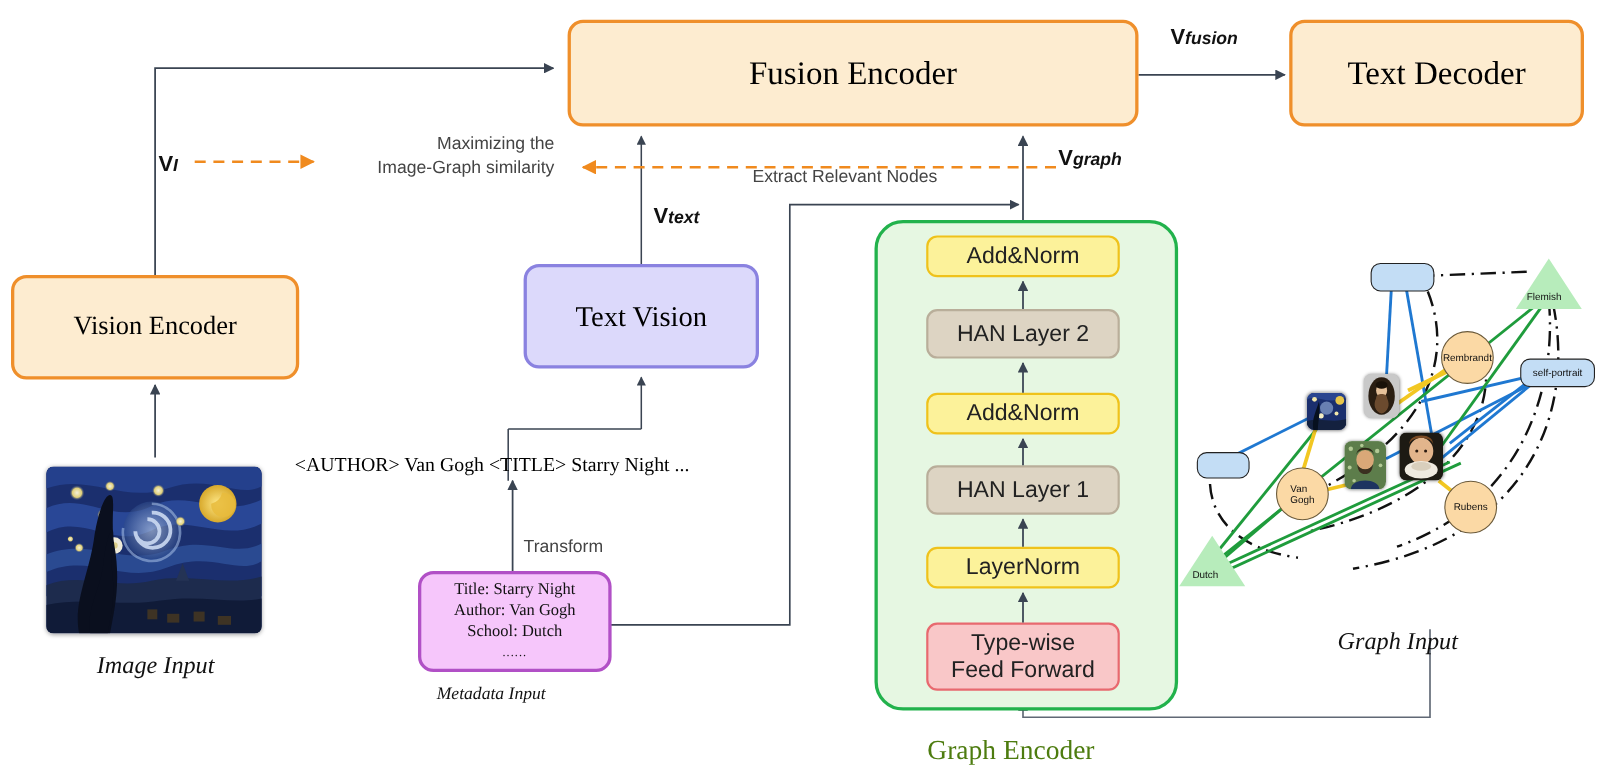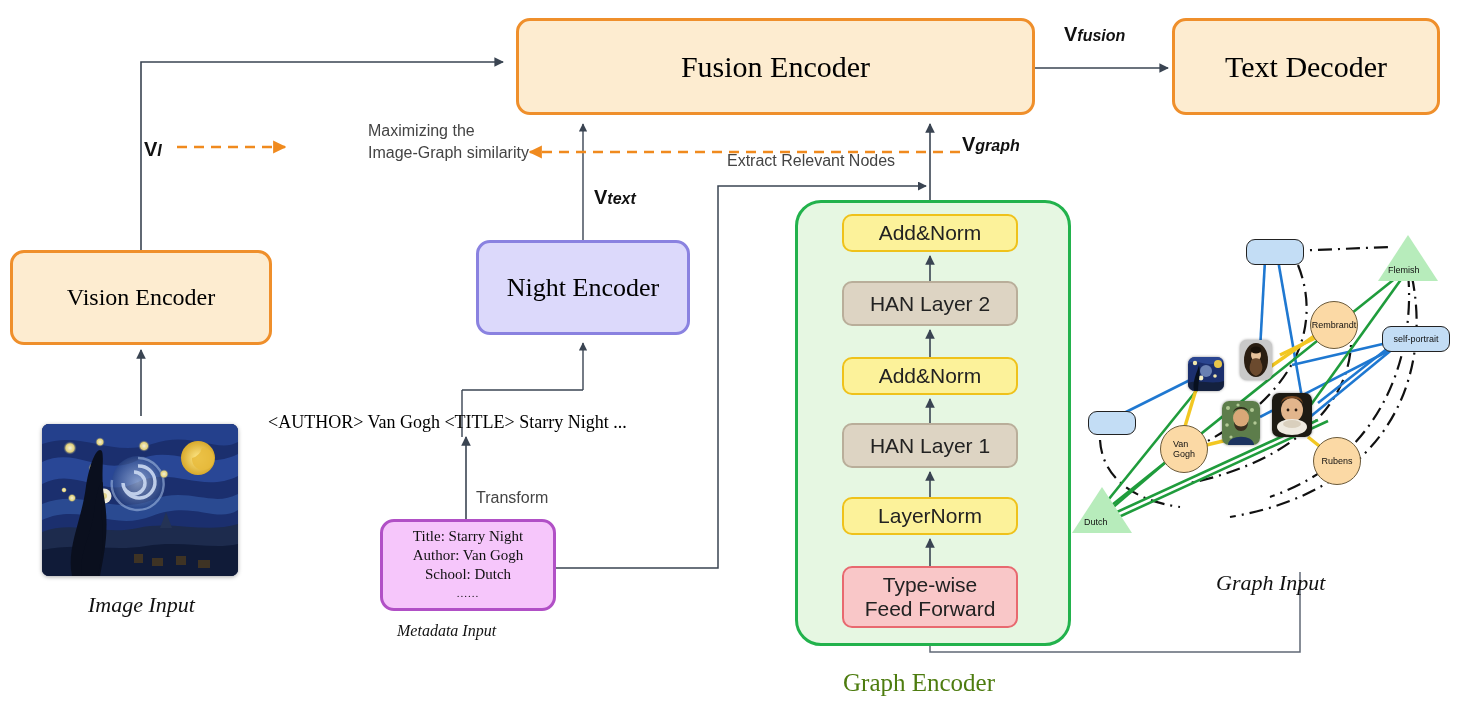--- a/index.html
+++ b/index.html
@@ -89,21 +89,21 @@
 
   <div class="box b-orange serif" style="left:1172px;top:18px;width:268px;height:97px;font-size:30px;">
     <span>Text Decoder</span>
   </div>
 
   <div class="box b-orange serif" style="left:10px;top:250px;width:262px;height:95px;font-size:24px;">
     <span>Vision Encoder</span>
   </div>
 
   <div class="box b-purple serif" style="left:476px;top:240px;width:214px;height:95px;font-size:26px;">
-    <span>Night Encoder</span>
+    <span>Text Vision</span>
   </div>
 
   <div class="box b-pink serif" style="left:380px;top:519px;width:176px;height:92px;flex-direction:column;font-size:15px;line-height:19px;color:#111;">
     <span>Title: Starry Night</span>
     <span>Author: Van Gogh</span>
     <span>School: Dutch</span>
     <span style="font-size:11px;letter-spacing:1px;">......</span>
   </div>
 
   <div class="b-green-wrap" style="position:absolute;left:795px;top:200px;width:270px;height:440px;"></div>
@@ -150,26 +150,26 @@
   </div>
 
   <div class="lbl vlabel" style="left:962px;top:133px;">
     <span>V</span><i>graph</i>
   </div>
 
   <div class="lbl vlabel" style="left:1064px;top:23px;">
     <span>V</span><i>fusion</i>
   </div>
 
-  <div class="lbl edge-note" style="left:332px;top:120px;width:172px;text-align:left;line-height:22px;margin-left:36px;">
+  <div class="lbl edge-note" style="left:332px;top:120px;width:172px;text-align:right;line-height:22px;">
     <div>Maximizing the</div>
     <div>Image-Graph similarity</div>
   </div>
 
-  <div class="lbl edge-note" style="left:684px;top:152px;margin-left:43px;">
+  <div class="lbl edge-note" style="left:684px;top:152px;">
     <span>Extract Relevant Nodes</span>
   </div>
 
   <div class="lbl edge-note" style="left:476px;top:489px;">
     <span>Transform</span>
   </div>
 
   <div class="lbl plain-serif" style="left:268px;top:412px;">
     <span>&lt;AUTHOR&gt; Van Gogh &lt;TITLE&gt; Starry Night ...</span>
   </div>

